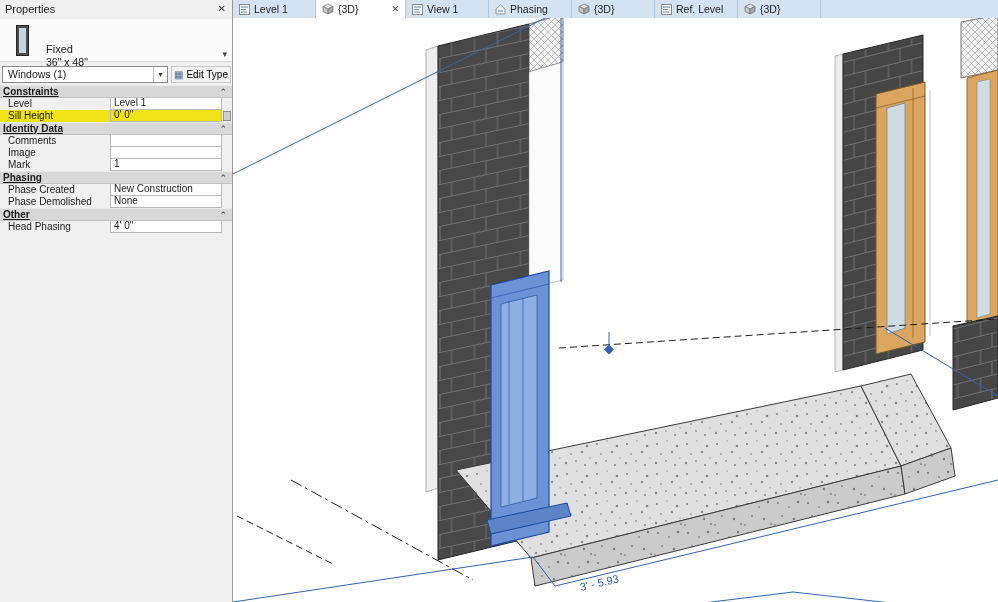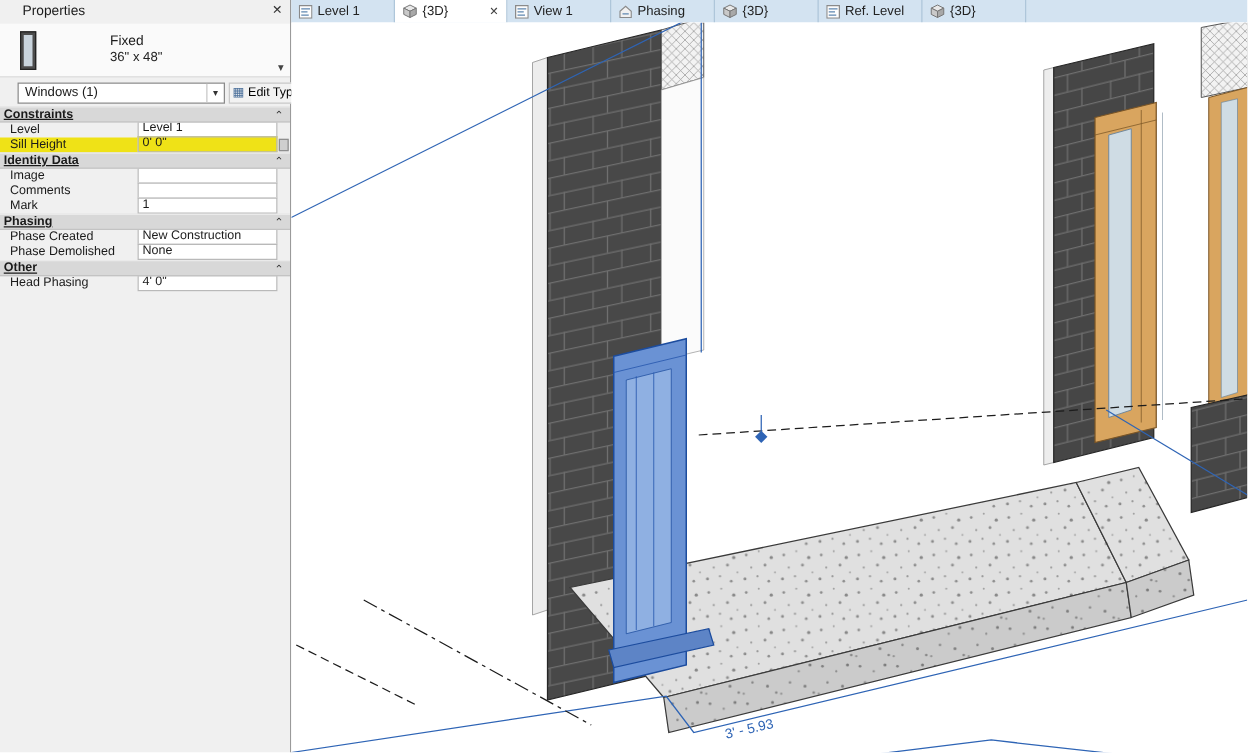--- a/index.html
+++ b/index.html
@@ -4,35 +4,35 @@
 <style>
   * { box-sizing: border-box; }
   html,body { margin:0; padding:0; background:#fff; }
   body { width:998px; height:602px; overflow:hidden;
          font-family:"Liberation Sans", sans-serif; -webkit-font-smoothing:antialiased; }
   .app { position:relative; width:998px; height:602px; background:#fff; }
 
   
   .props { position:absolute; left:0; top:0; width:233px; height:602px;
            background:#f0f0f0; border-right:1px solid #9a9a9a; font-size:11px; color:#1a1a1a; }
-  .props-header { height:26px; line-height:18px; padding-left:18px; position:relative;
+  .props-header { height:26px; line-height:18px; padding-left:5px; position:relative;
                   border-bottom:1px solid #dcdcdc; font-size:11px; }
   .props-header .x { position:absolute; right:6px; top:0; font-size:10px; color:#333; cursor:pointer; }
 
   .type-preview { position:absolute; top:19px; left:0; width:232px; height:43px;
                   background:#fafafa; border-bottom:1px solid #d9d9d9; }
   .win-icon { position:absolute; left:16px; top:6px; width:13px; height:31px;
               background:#4c4c4c; border:1px solid #222; }
   .win-icon .glass { position:absolute; left:2px; top:2px; right:2px; bottom:2px; background:#c9d4dd; }
-  .tp-text { position:absolute; left:46px; top:8px; line-height:13px;margin-left:42px; }
+  .tp-text { position:absolute; left:46px; top:24px; line-height:13px; }
   .tp-family { font-size:11px; }
   .tp-size { font-size:10.5px; color:#222; }
   .tp-arrow { position:absolute; right:5px; bottom:2px; font-size:9px; color:#444; }
 
-  .selector-row { position:absolute; top:66px; left:2px; width:229px; height:17px; display:flex; gap:3px;margin-left:12px; }
+  .selector-row { position:absolute; top:66px; left:2px; width:229px; height:17px; display:flex; gap:3px; }
   .combo { flex:1; background:#fff; border:1px solid #8a8a8a; position:relative;
            line-height:15px; padding-left:5px; font-size:10.5px; }
   .combo-arrow { position:absolute; right:0; top:0; width:14px; height:15px; text-align:center;
                  font-size:8px; line-height:15px; border-left:1px solid #c7c7c7; color:#333; }
   .edit-type { width:60px; display:flex; align-items:center; gap:3px; border:1px solid #c8c8c8;
                background:#f2f2f2; font-size:10px; font-family:"Liberation Sans",sans-serif;
                padding:0 2px; cursor:pointer; }
   .et-icon { font-size:10px; color:#4a6f9a; line-height:10px; }
 
   .grid { position:absolute; top:85px; left:0; width:232px; }
@@ -107,25 +107,25 @@
         <div class="plabel">Sill Height</div>
         <div class="pvalue">0'  0"</div>
         <div class="browse"></div>
       </div>
 
       <div class="sec-header">
         <span>Identity Data</span>
         <span class="chev">⌃</span>
       </div>
       <div class="prow">
+        <div class="plabel">Comments</div>
+        <div class="pvalue"></div>
+      </div>
+      <div class="prow">
         <div class="plabel">Image</div>
-        <div class="pvalue"></div>
-      </div>
-      <div class="prow">
-        <div class="plabel">Comments</div>
         <div class="pvalue"></div>
       </div>
       <div class="prow">
         <div class="plabel">Mark</div>
         <div class="pvalue">1</div>
       </div>
 
       <div class="sec-header">
         <span>Phasing</span>
         <span class="chev">⌃</span>

